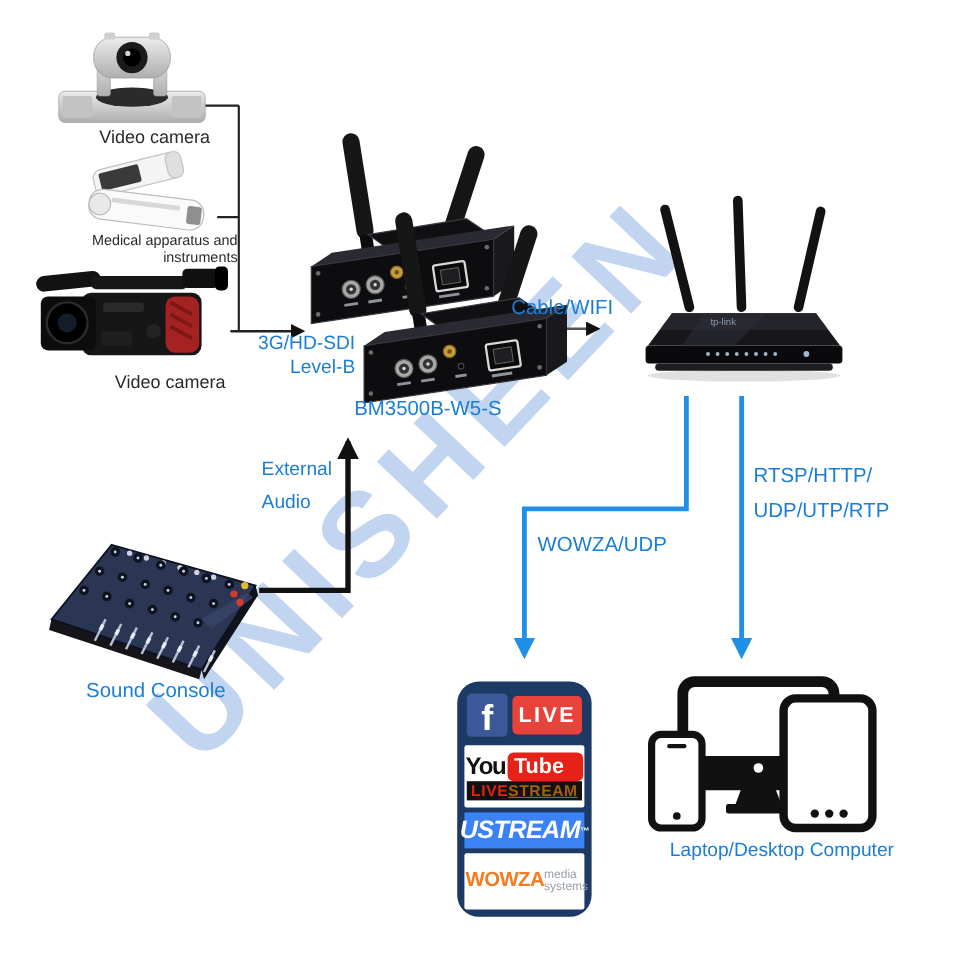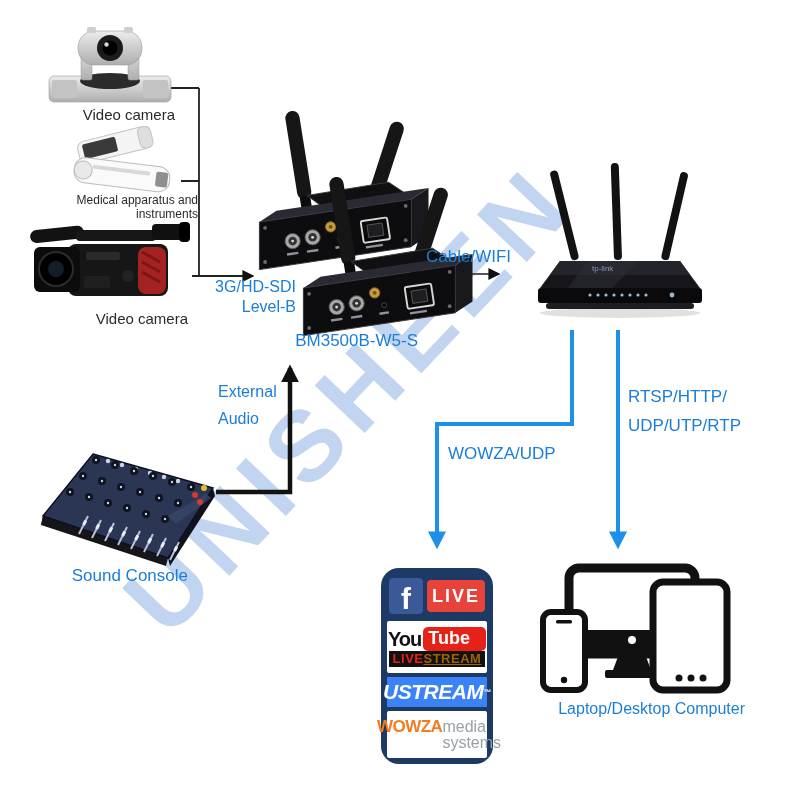--- a/index.html
+++ b/index.html
@@ -32,21 +32,21 @@
   .ls-bar{background:#111;height:16px;display:flex;align-items:center;justify-content:center;
           padding:0 4px;font-size:13px;font-weight:bold;letter-spacing:.5px;line-height:16px;}
   .ls-live{color:#e62117;}
   .ls-stream{color:#a16207;text-decoration:underline;}
   .us-row{background:#3b82f6;height:30px;display:flex;align-items:center;justify-content:center;
           color:#fff;font-weight:bold;font-size:21px;font-style:italic;letter-spacing:-.5px;}
   .us-row sup{font-size:8px;font-style:normal;}
   .wz-row{background:#fff;border-radius:2px;flex:1;display:flex;align-items:center;justify-content:center;gap:4px;}
   .wz-txt{display:flex;flex-direction:row;line-height:1;}
   .wz-name{color:#f47b20;font-weight:bold;font-size:17px;letter-spacing:-.5px;}
-  .wz-sub{color:#9aa0a8;font-size:16px;margin-top:1px;}
+  .wz-sub{color:#9aa0a8;font-size:10px;margin-top:1px;}
   svg{display:block;}
 </style>
 </head>
 <body>
 
 <div id="canvas">
 
   <div id="watermark" class="abs z1">UNISHEEN</div>
 
   <svg class="abs z2" width="800" height="800" style="left:0;top:0;pointer-events:none">

